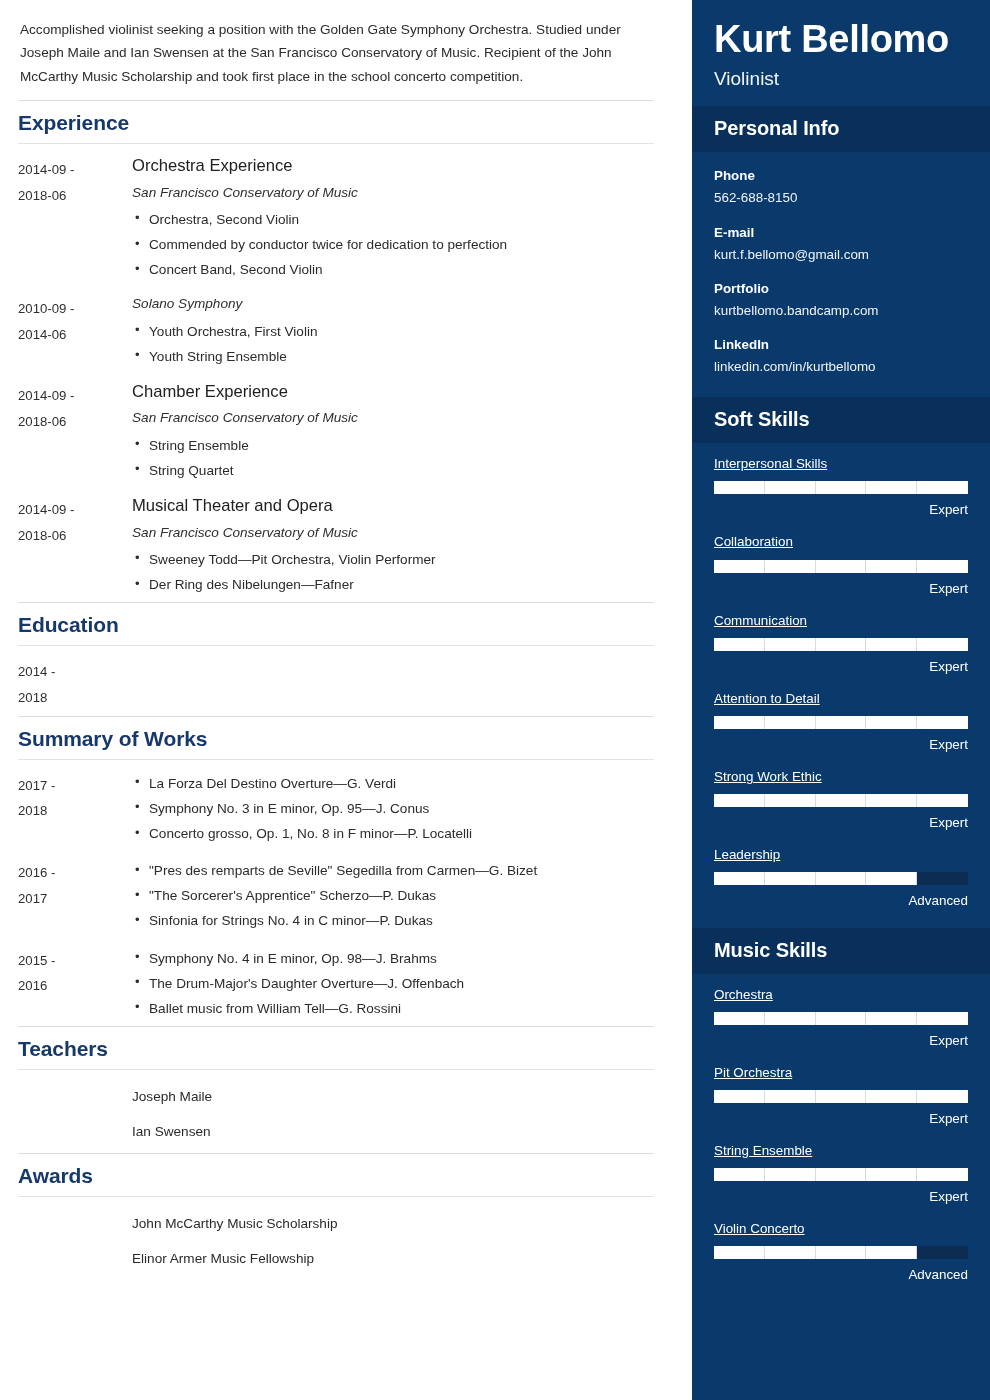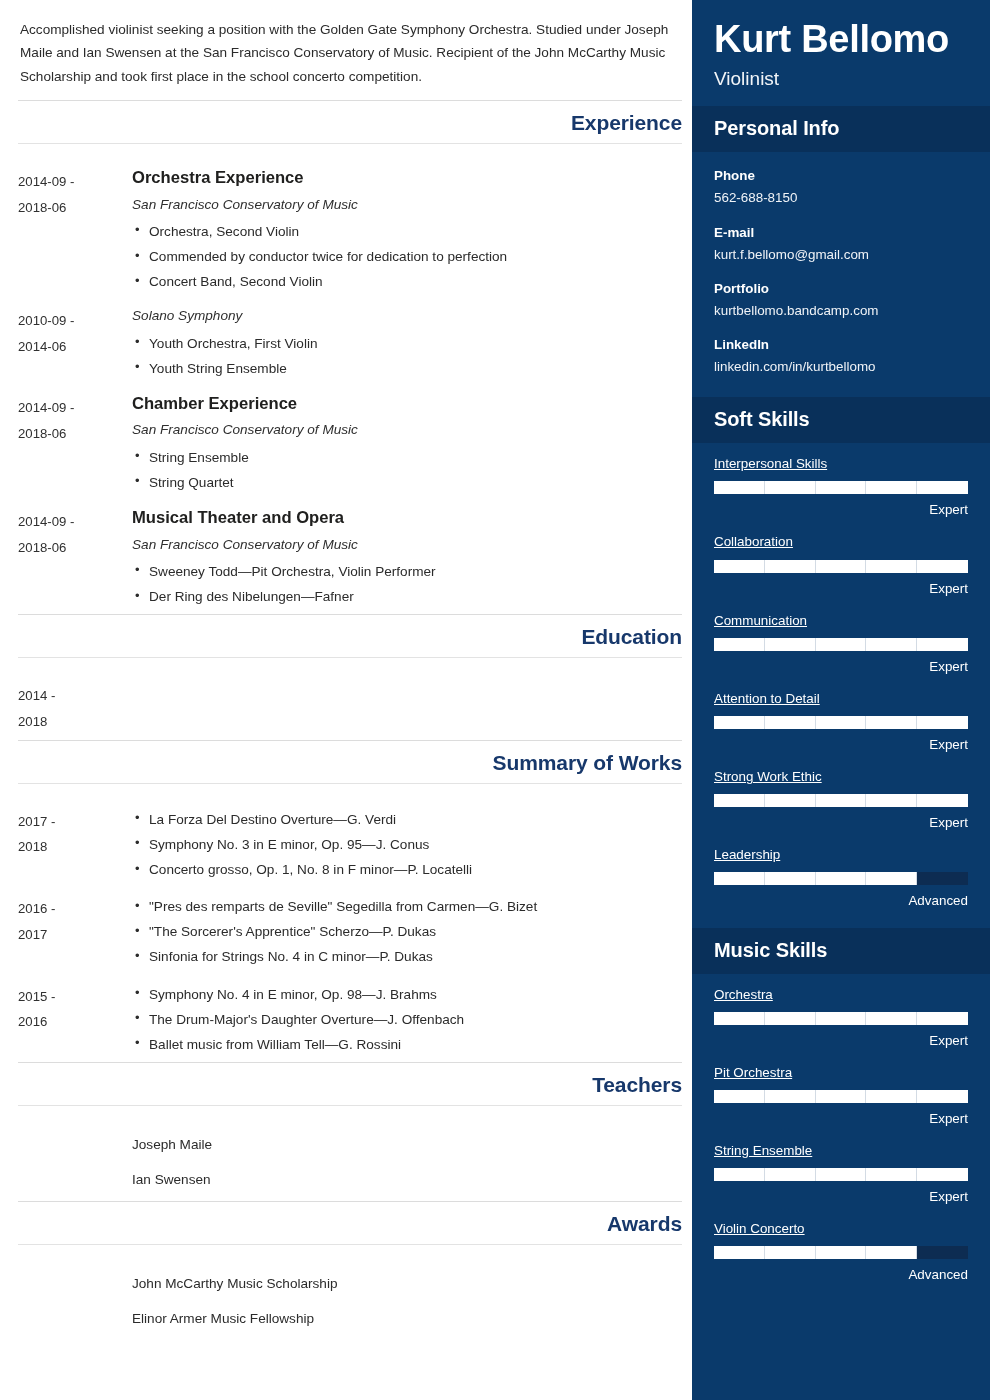--- a/index.html
+++ b/index.html
@@ -13,39 +13,38 @@
     position: relative;
     width: 990px;
     height: 1400px;
     display: flex;
     background: #ffffff;
   }
 
   
   .main-col {
     width: 692px;
-    padding: 16px 10px 0 18px;
+    padding: 16px 38px 0 18px;
     background: #ffffff;
   }
 
   .summary {
     font-size: 13.6px;
     line-height: 1.72;
     color: #2b2b2b;
     padding: 2px 4px 10px 2px;
   }
 
   .section { padding-top: 2px; }
 
   .sec-head {
     border-top: 1px solid #dcdcdc;
     border-bottom: 1px solid #e3e3e3;
     padding: 11px 0 9px 0;
-    margin-bottom: 14px;
-    text-align: right;
+    margin-bottom: 2px;
   }
   .sec-head h2 {
     color: #17386b;
     font-size: 21px;
     font-weight: bold;
     letter-spacing: -0.1px;
     line-height: 1.05;
   }
 
   .entry {
@@ -57,21 +56,21 @@
     flex: 0 0 114px;
     font-size: 13.2px;
     color: #303030;
     line-height: 1.95;
     padding-top: 2px;
   }
   .entry .body { flex: 1 1 auto; padding-right: 6px; }
 
   .entry h3 {
     font-size: 16.6px;
-    font-weight: bold;
+    font-weight: normal;
     color: #20201f;
     line-height: 1.35;
     margin-bottom: 5px;
   }
   .entry .subtitle {
     font-style: italic;
     font-size: 13.6px;
     color: #2e2e2e;
     line-height: 1.5;
     margin-bottom: 4px;

